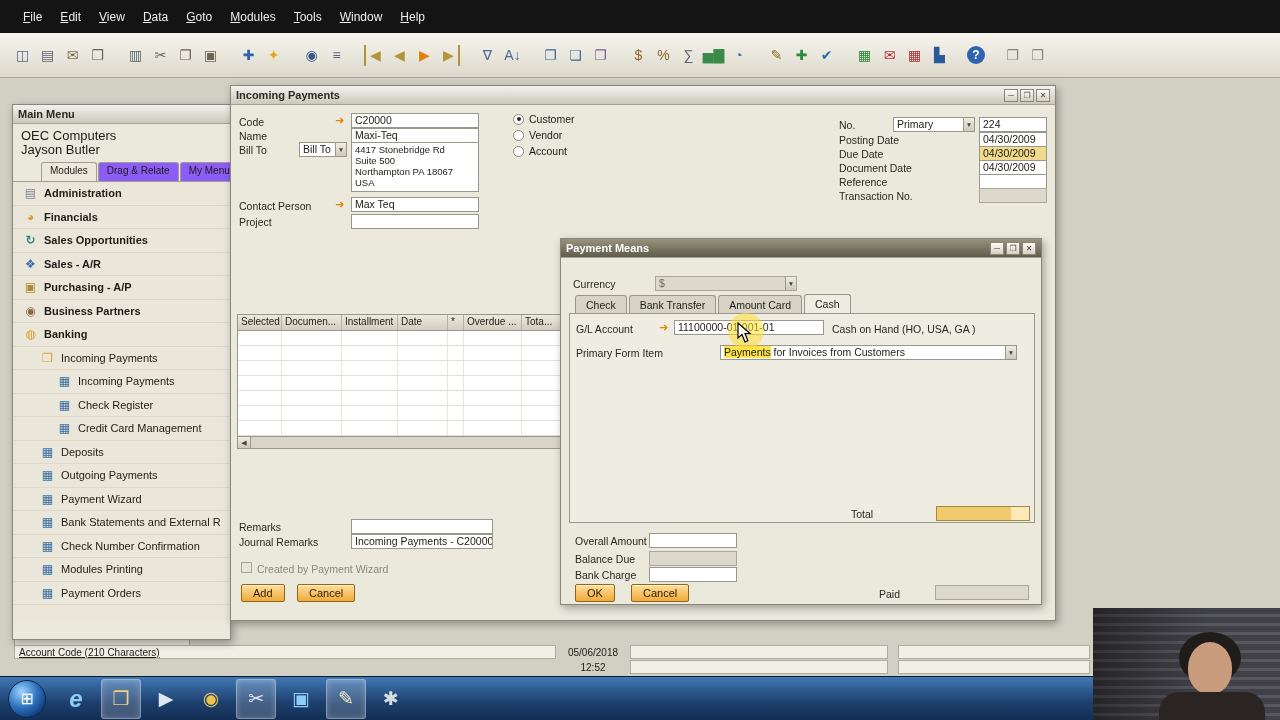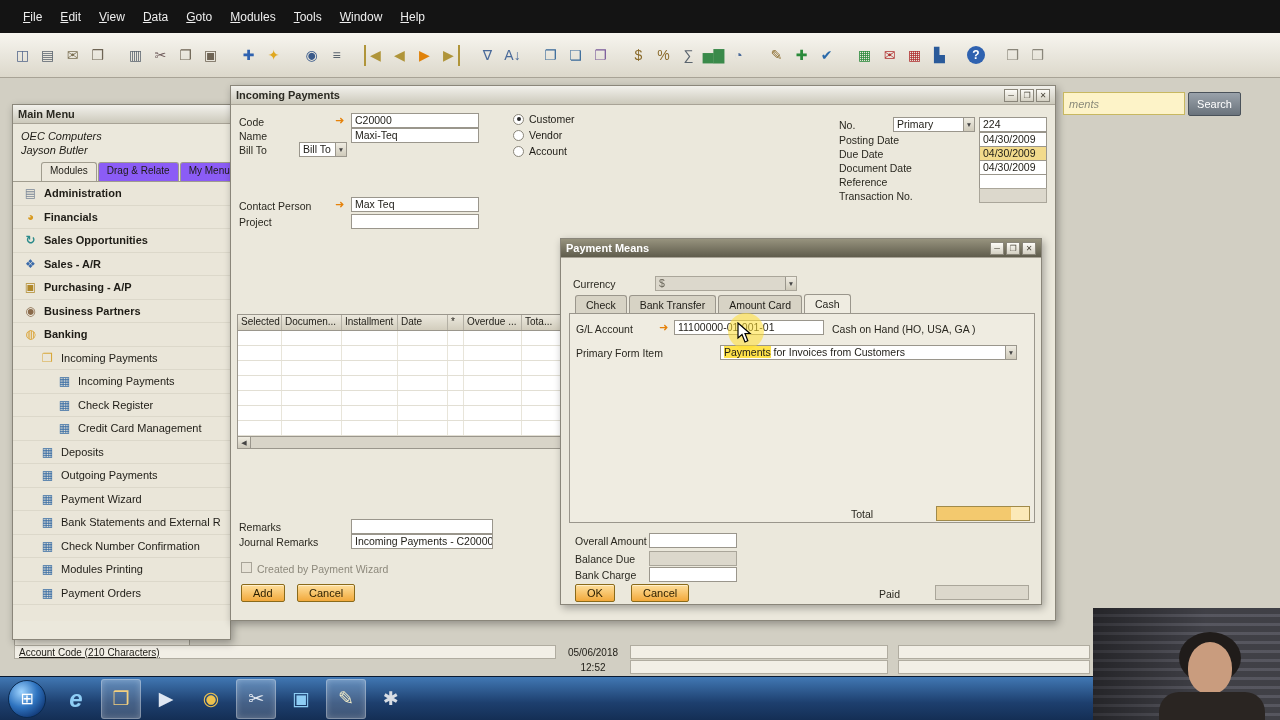--- a/index.html
+++ b/index.html
@@ -59,21 +59,21 @@
 
   
   .pm-tabs { position:absolute; display:flex; z-index:2; }
   .pm-tab { height:18px; padding:0 10px; border:1px solid #9a968c; border-bottom:none; background:#d7d3c5; font-size:10.5px; border-radius:3px 3px 0 0; margin-right:2px; display:flex; align-items:center; }
   .pm-tab.active { background:#efece1; height:19px; margin-top:-1px; }
   .pm-box { position:absolute; border:1px solid #9a968c; background:#efece1; }
   .hl { background:#ffe34a; }
 
   
   #main-menu { left:12px; top:104px; width:219px; height:536px; overflow:hidden; z-index:4; }
-  .mm-user { padding:5px 8px 0; font-size:11px; line-height:14px;font-style:italic; }
+  .mm-user { padding:5px 8px 0; font-size:13px; line-height:14px; }
   .mm-tabs { display:flex; margin:5px 0 0 28px; height:19px; }
   .mm-tab { font-size:10px; padding:2px 8px; background:#8b5cf6; border:1px solid #a09c8e; border-bottom:none; border-radius:3px 3px 0 0; margin-right:1px; white-space:nowrap; }
   .mm-tab.active { background:#ece8dc; }
   #mm-list { border-top:1px solid #a09c8e; background:#eae6d9; height:440px; overflow:hidden; }
   .mm-row { height:23.5px; display:flex; align-items:center; border-bottom:1px solid #dcd8ca; font-size:11px; cursor:default; }
   .mm-row.top { font-weight:bold; }
   .mm-ic { width:15px; text-align:center; margin-right:6px; font-size:12px; flex:none; }
   .mm-label { overflow:hidden; white-space:nowrap; }
 
   
@@ -154,24 +154,20 @@
       <div class="tb-icon" style="color: rgb(42, 106, 170);">✔</div>
       <div class="tb-icon gap" style="color: rgb(42, 138, 58);">▦</div>
       <div class="tb-icon" style="color: rgb(176, 48, 48);">✉</div>
       <div class="tb-icon" style="color: rgb(176, 48, 48);">▦</div>
       <div class="tb-icon" style="color: rgb(42, 90, 154);">▙</div>
       <div class="tb-icon gap round" style="color: rgb(255, 255, 255); background: rgb(47, 98, 176);">?</div>
       <div class="tb-icon gap" style="color: rgb(138, 134, 122);">❒</div>
       <div class="tb-icon" style="color: rgb(138, 134, 122);">❒</div>
     </div>
 
-  <div id="search-bar">
-    <div class="search-input">ments</div>
-    <div class="search-btn">Search</div>
-  </div>
 
   <div class="win" id="main-menu">
     <div class="win-title">
       <span>Main Menu</span>
     </div>
     <div class="mm-user">
       <div>OEC Computers</div>
       <div>Jayson Butler</div>
     </div>
     <div class="mm-tabs" id="mm-tabs">
@@ -269,20 +265,26 @@
     <div class="fld" style="left:120px;top:27px;width:128px;">C20000</div>
 
     <div class="lbl" style="left:8px;top:44px;">Name</div>
     <div class="fld" style="left:120px;top:42px;width:128px;">Maxi-Teq</div>
 
     <div class="lbl" style="left:8px;top:58px;">Bill To</div>
     <div class="fld combo" style="left:68px;top:56px;width:48px;">
       <span>Bill To</span>
       <span class="dd">▼</span>
     </div>
+    <div class="addr" style="left:120px;top:56px;width:128px;height:50px;" id="addr-box">
+        <div>4417 Stonebridge Rd</div>
+        <div>Suite 500</div>
+        <div>Northampton PA  18067</div>
+        <div>USA</div>
+      </div>
 
     <div class="lbl" style="left:8px;top:114px;text-align:center;">Contact Person</div>
     <div class="larr" style="left:104px;top:112px;">➜</div>
     <div class="fld" style="left:120px;top:111px;width:128px;">Max Teq</div>
 
     <div class="lbl" style="left:8px;top:130px;">Project</div>
     <div class="fld" style="left:120px;top:128px;width:128px;"></div>
 
     <div class="abs" style="left:282px;top:27px;" id="entity-radios">
         <div class="radio">

